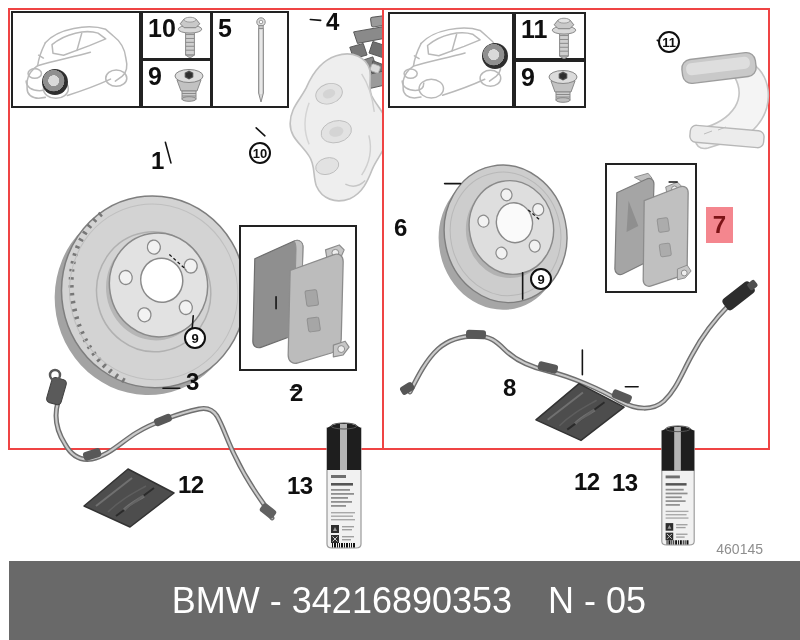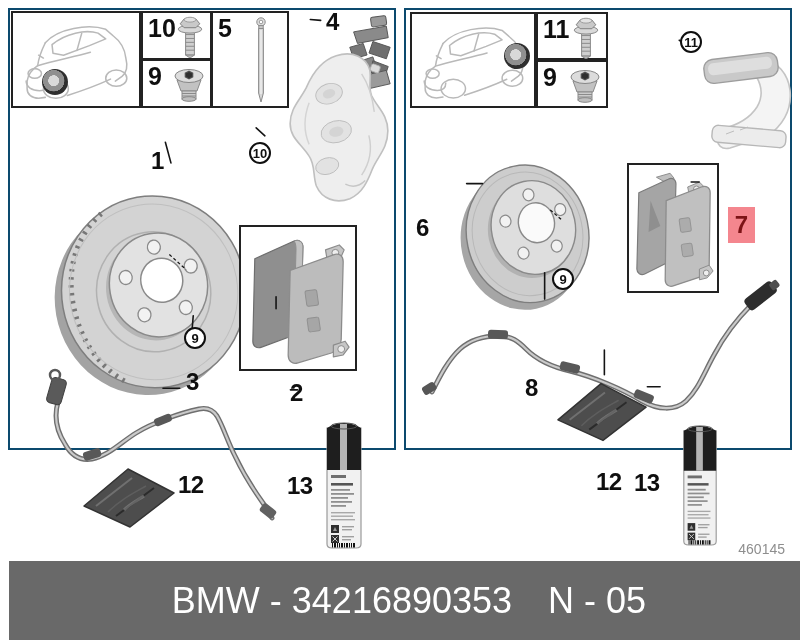--- a/index.html
+++ b/index.html
@@ -1,21 +1,21 @@
 <!DOCTYPE html>
 <html><head>
 <meta charset="utf-8">
 <style>
   * { margin:0; padding:0; box-sizing:border-box; }
   html,body { width:800px; height:640px; background:#fff; overflow:hidden;
               font-family:"Liberation Sans", sans-serif; position:relative; }
   .panel { position:absolute; top:8px; width:388px; height:442px;
-           border:2px solid #0c4a6e; background:#fff; }
+           border:2px solid #ef4444; background:#fff; }
   #panel-left  { left:8px; }
-  #panel-right { left:404px; }
+  #panel-right { left:382px; }
   .box { position:absolute; border:2px solid #222; background:#fff; }
   .num { position:absolute; font-weight:700; font-size:24px; line-height:1;
          color:#0f0f0f; letter-spacing:-0.5px; }
   .boxnum { position:absolute; left:5px; top:3px; font-weight:700; font-size:25px;
             line-height:1; color:#0f0f0f; }
   .circ { position:absolute; width:22px; height:22px; border:2px solid #0f0f0f;
           border-radius:50%; background:#fff; display:flex; align-items:center;
           justify-content:center; font-weight:700; font-size:13px; color:#0f0f0f; }
   .tag { position:absolute; background:#f4868e; color:#7c1316; font-weight:700;
          font-size:24px; display:flex; align-items:center; justify-content:center; }

